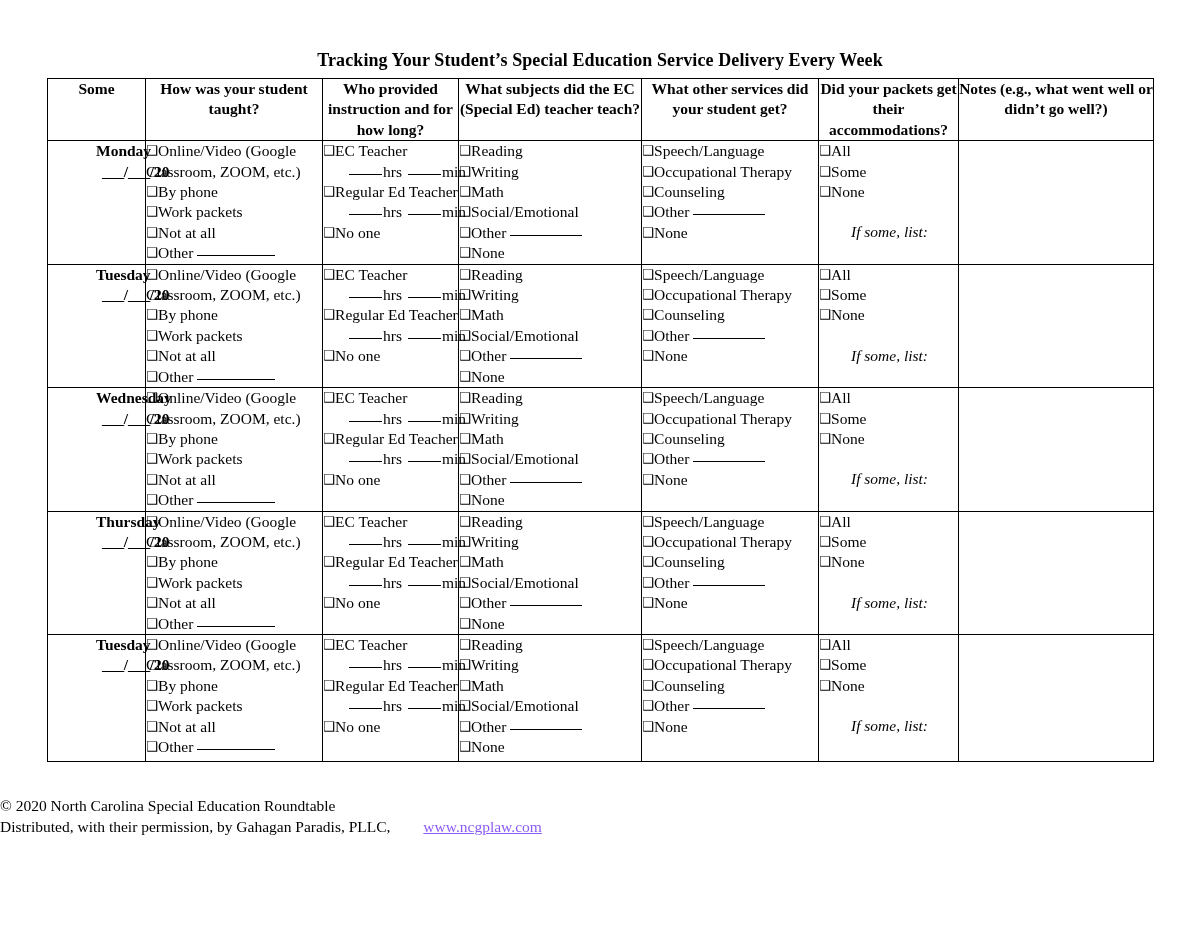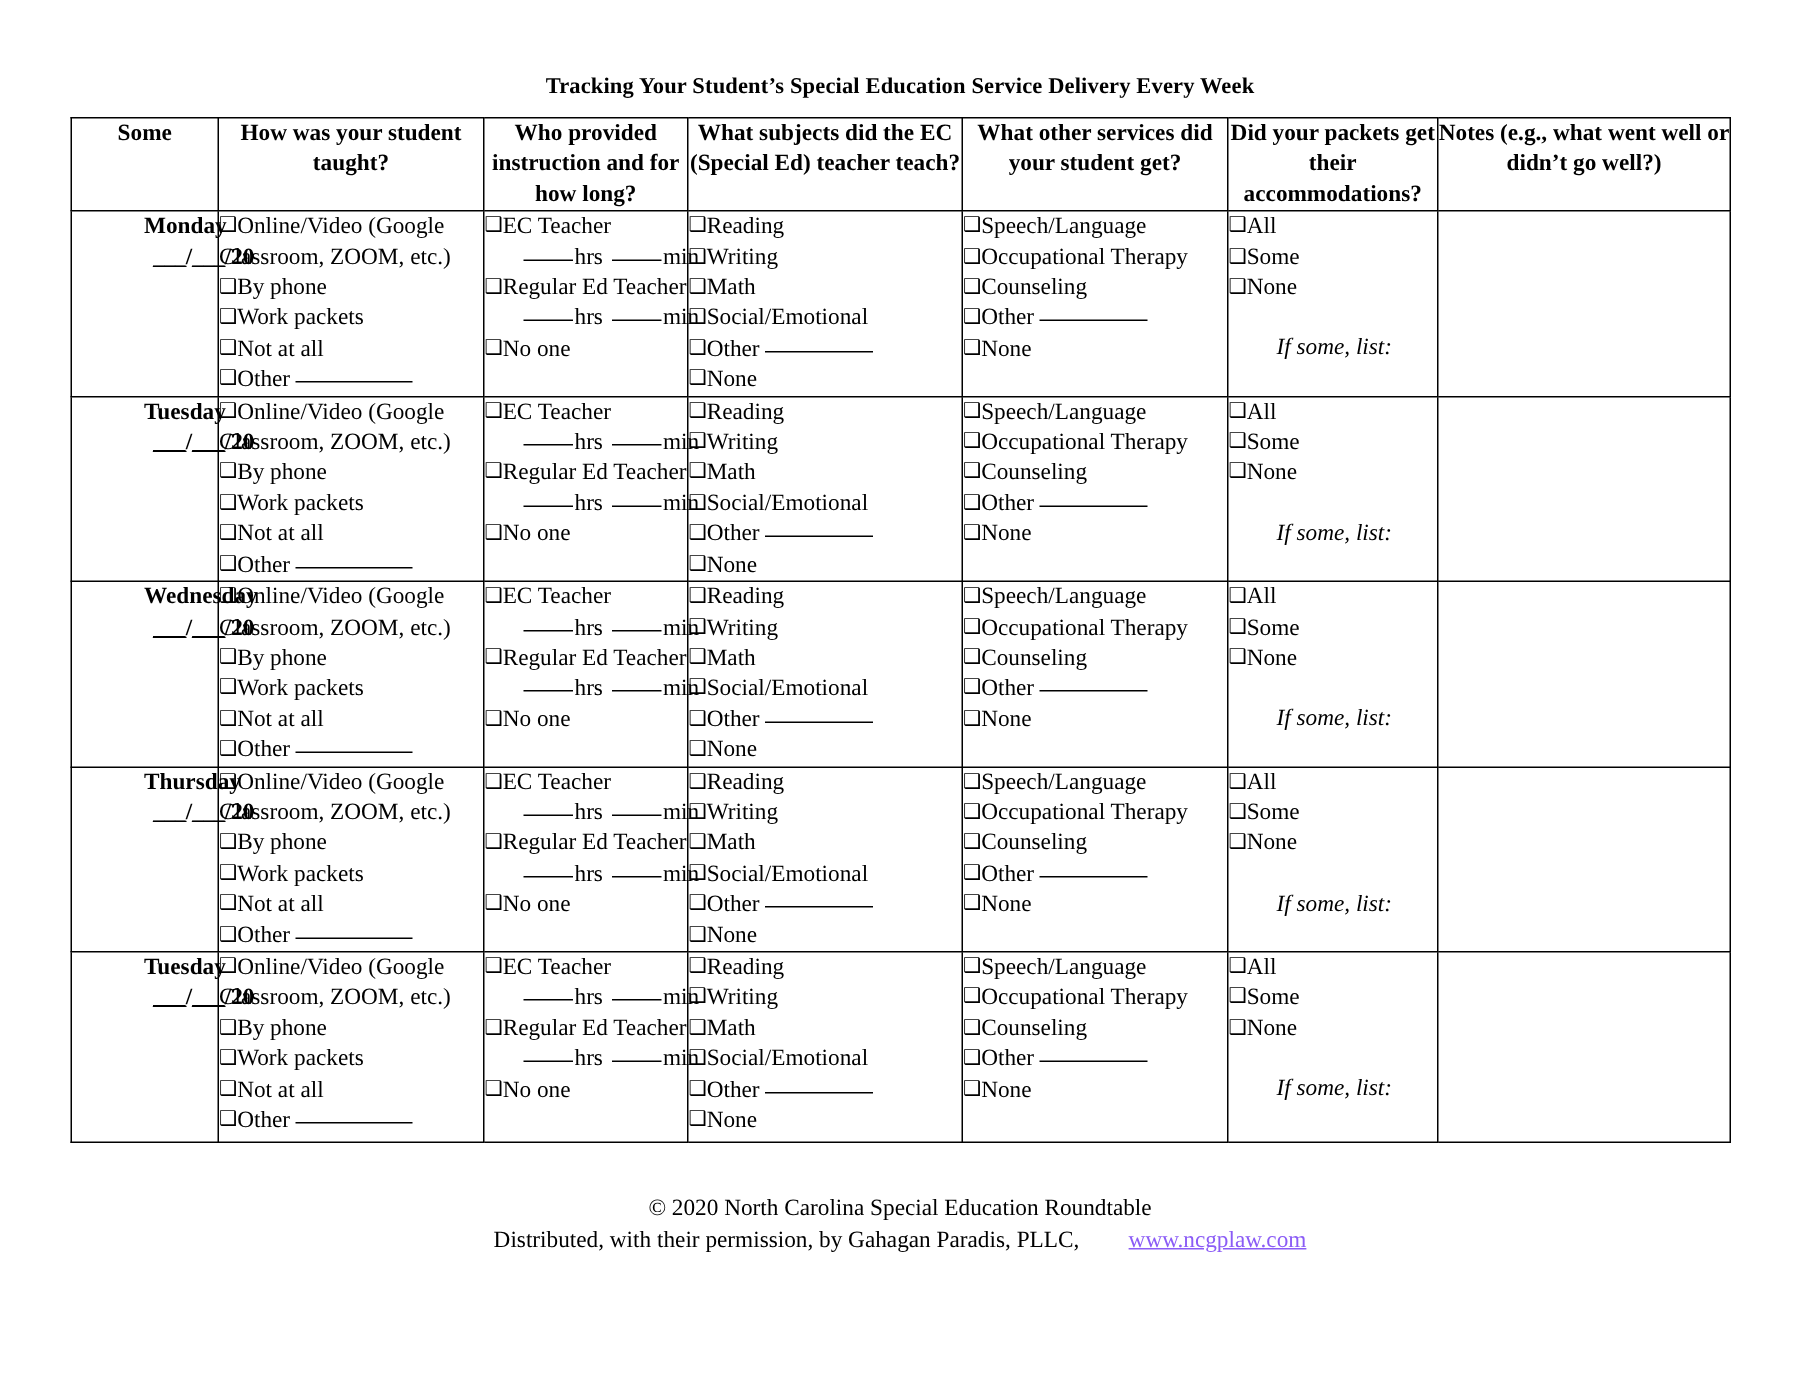--- a/index.html
+++ b/index.html
@@ -19,21 +19,21 @@
     width: 1200px;
     height: 927px;
   }
   .doc-title {
     position: absolute;
     top: 50px;
     left: 0;
     width: 1200px;
     text-align: center;
     font-weight: bold;
-    font-size: 15px;
+    font-size: 18px;
     letter-spacing: 0.1px;
   }
 
   table.tracker {
     position: absolute;
     top: 78px;
     left: 47px;
     width: 1106px;
     border-collapse: collapse;
     table-layout: fixed;
@@ -130,21 +130,20 @@
     margin-top: 20px;
     padding-left: 2px;
     text-align: center;
   }
 
   .footer {
     position: absolute;
     top: 795px;
     left: 0;
     width: 1200px;
-    text-align: center;
     font-size: 15.5px;
     line-height: 21px;
   }
   .footer a.link {
     color: #8b5cf6;
     text-decoration: underline;
     margin-left: 29px;
   }
 </style>
 </head>

